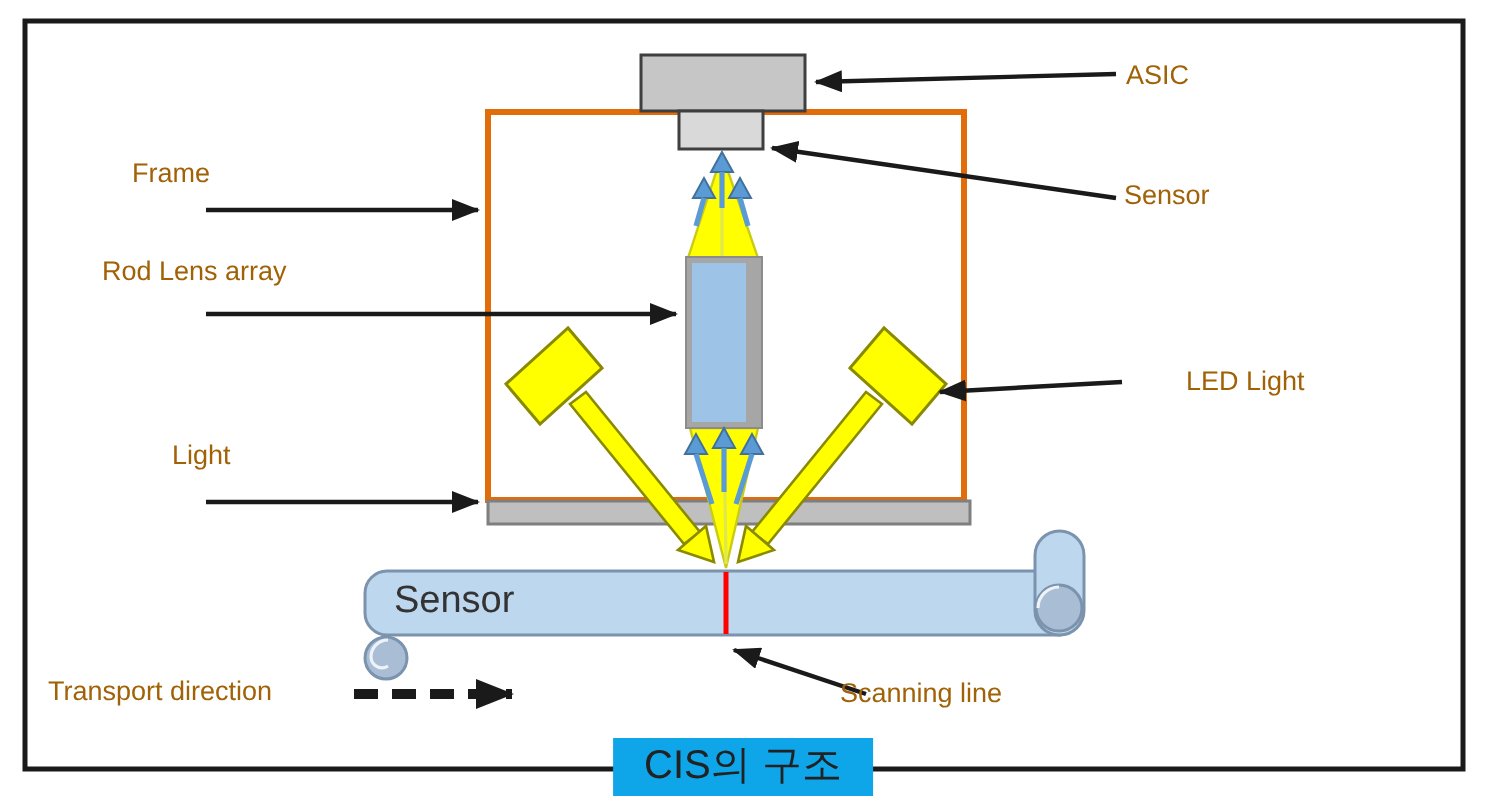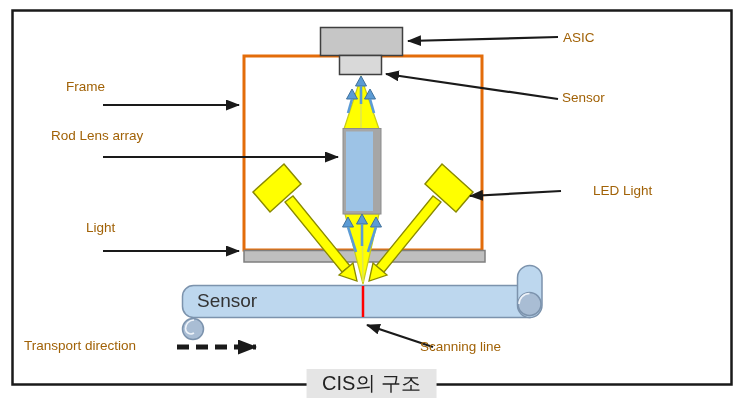--- a/index.html
+++ b/index.html
@@ -8,21 +8,21 @@
     font-family:"Liberation Sans","DejaVu Sans",sans-serif;overflow:hidden;
   }
   #diagram-svg{position:absolute;left:0;top:0;}
   .lbl{
     position:absolute;color:#a16207;font-size:13.5px;line-height:1.1;
     white-space:nowrap;
   }
   .lbl-object{font-size:19px;color:#333;}
   .diagram-title{
     position:absolute;left:50%;top:369px;transform:translateX(-50%);
-    background:#e5e5e5;padding:0 16px;font-size:20px;color:#222;
+    background:#0ea5e9;padding:0 16px;font-size:20px;color:#222;
     line-height:29px;height:29px;white-space:nowrap;
   }
 </style>
 </head>
 <body>
 
 <div id="stage">
 
   <svg id="diagram-svg" width="743" height="402" viewBox="0 0 743 402">
     <defs>

